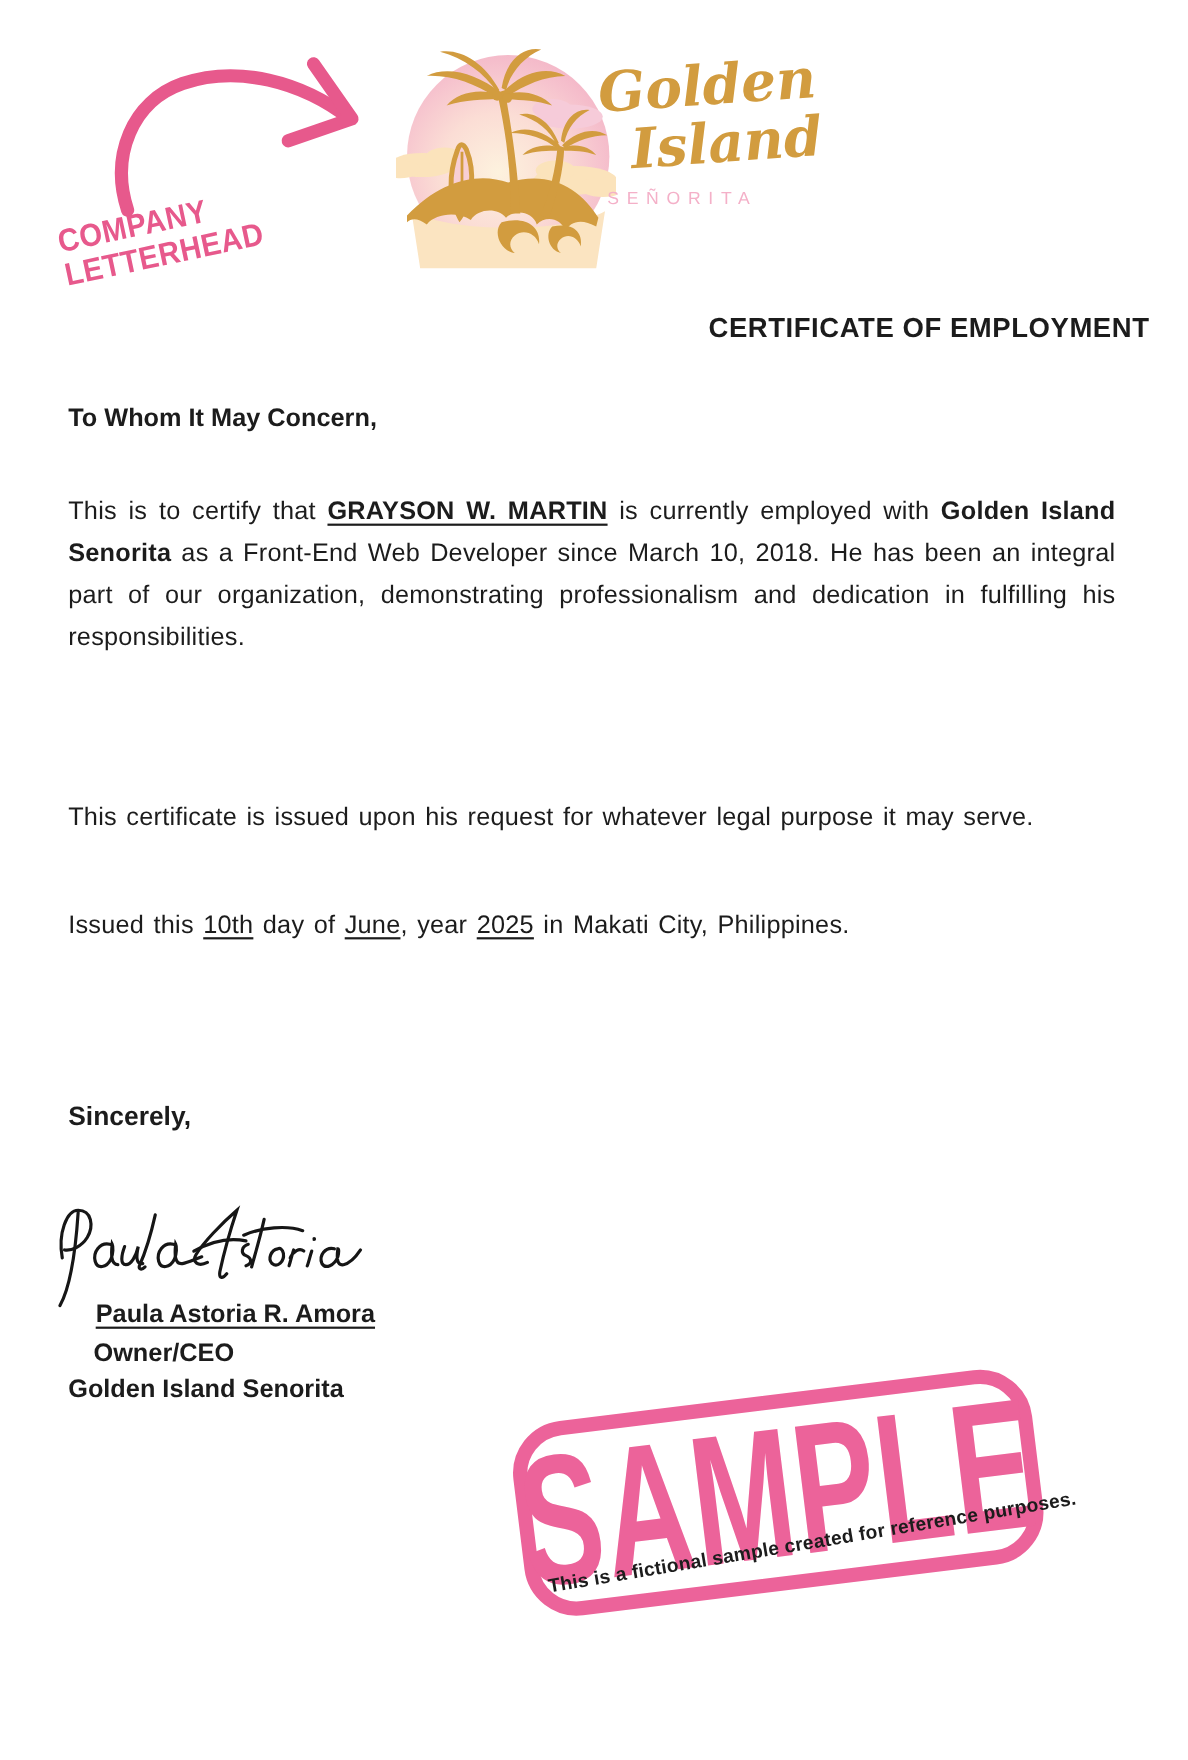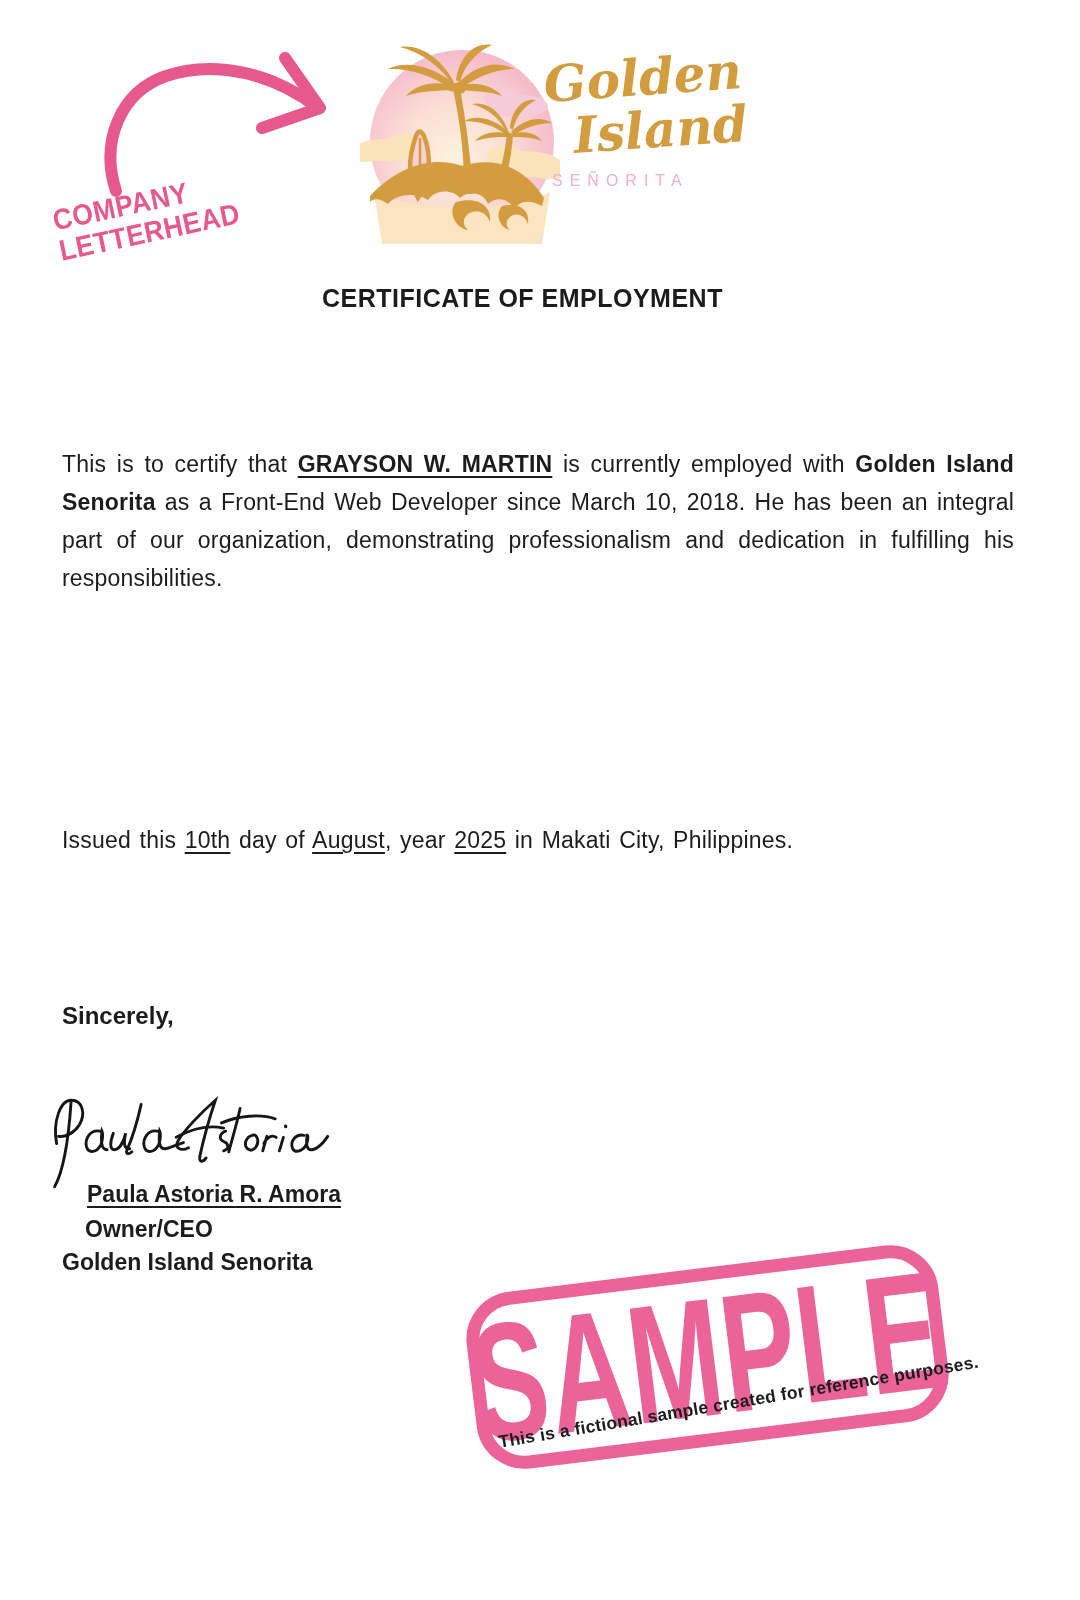--- a/index.html
+++ b/index.html
@@ -33,21 +33,21 @@
   }
   .logo-script .l2{margin-left:26px;}
   .logo-sub{
     left:552px;top:172px;
     font-size:16px;letter-spacing:7px;font-weight:400;
   }
 
   
   .doc-title{
     left:0;top:284px;width:1045px;
-    text-align:center;font-weight:700;font-size:25px;letter-spacing:.5px;
+    text-align:right;font-weight:700;font-size:25px;letter-spacing:.5px;
   }
   .body-text{
     left:62px;width:952px;
     font-size:23px;line-height:38px;
     letter-spacing:.2px;word-spacing:2px;
     text-align:justify;
   }
   .body-text u, .body-text span[data-u]{text-underline-offset:4px;text-align:center;}
   .salutation{left:62px;top:366px;font-weight:700;font-size:23px;}
   .p1{top:422px;}
@@ -171,23 +171,25 @@
   </svg>
 
   <div class="abs logo-script" style="color:#d29c3f;">
     <div>Golden</div>
     <div class="l2">Island</div>
   </div>
   <div class="abs logo-sub" style="color:#f4b0c8;">SEÑORITA</div>
 
   <div class="abs doc-title">CERTIFICATE OF EMPLOYMENT</div>
 
+  <div class="abs salutation">To Whom It May Concern,</div>
 
   <p class="abs body-text p1"><span>This is to certify that </span><span data-u="" style="font-weight: 700; text-decoration: underline 2px;">GRAYSON W. MARTIN</span><span> is currently employed with </span><span style="font-weight: 700;">Golden Island Senorita</span><span> as a Front-End Web Developer since March 10, 2018. He has been an integral part of our organization, demonstrating professionalism and dedication in fulfilling his responsibilities.</span></p>
-  <p class="abs body-text p4"><span>Issued this </span><span data-u="" style="text-decoration: underline 2px;">10th</span><span> day of </span><span data-u="" style="text-decoration: underline 2px;">August</span><span>, year </span><span data-u="" style="text-decoration: underline 2px;">2025</span><span> in Makati City, Philippines.</span></p>
+  <p class="abs body-text p3"><span>This certificate is issued upon his request for whatever legal purpose it may serve.</span></p>
+  <p class="abs body-text p4"><span>Issued this </span><span data-u="" style="text-decoration: underline 2px;">10th</span><span> day of </span><span data-u="" style="text-decoration: underline 2px;">June</span><span>, year </span><span data-u="" style="text-decoration: underline 2px;">2025</span><span> in Makati City, Philippines.</span></p>
 
   <div class="abs sincerely">Sincerely,</div>
 
   <svg class="abs" style="left:48px;top:1092px;" width="310" height="100" viewBox="0 0 300 97" role="img" aria-label="Paula Astoria">
     <g fill="none" stroke="#161616" stroke-width="2.8" stroke-linecap="round">
       <path d="M 8,50 C 4,28 12,8 22,8 C 34,8 36,22 30,32 C 25,40 16,44 10,43"></path>
       <path d="M 22,10 C 20,40 16,74 6,92"></path>
       <path d="M 50,38 C 41,36 35,45 37,53 C 39,60 47,59 51,51 C 53,46 53,40 52,38 C 51,47 51,56 57,56"></path>
       <path d="M 63,40 C 60,48 59,56 64,56 C 69,56 73,48 75,40 C 73,49 73,56 79,55"></path>
       <path d="M 90,12 C 86,30 80,48 76,57 C 75,60 78,61 81,58"></path>

